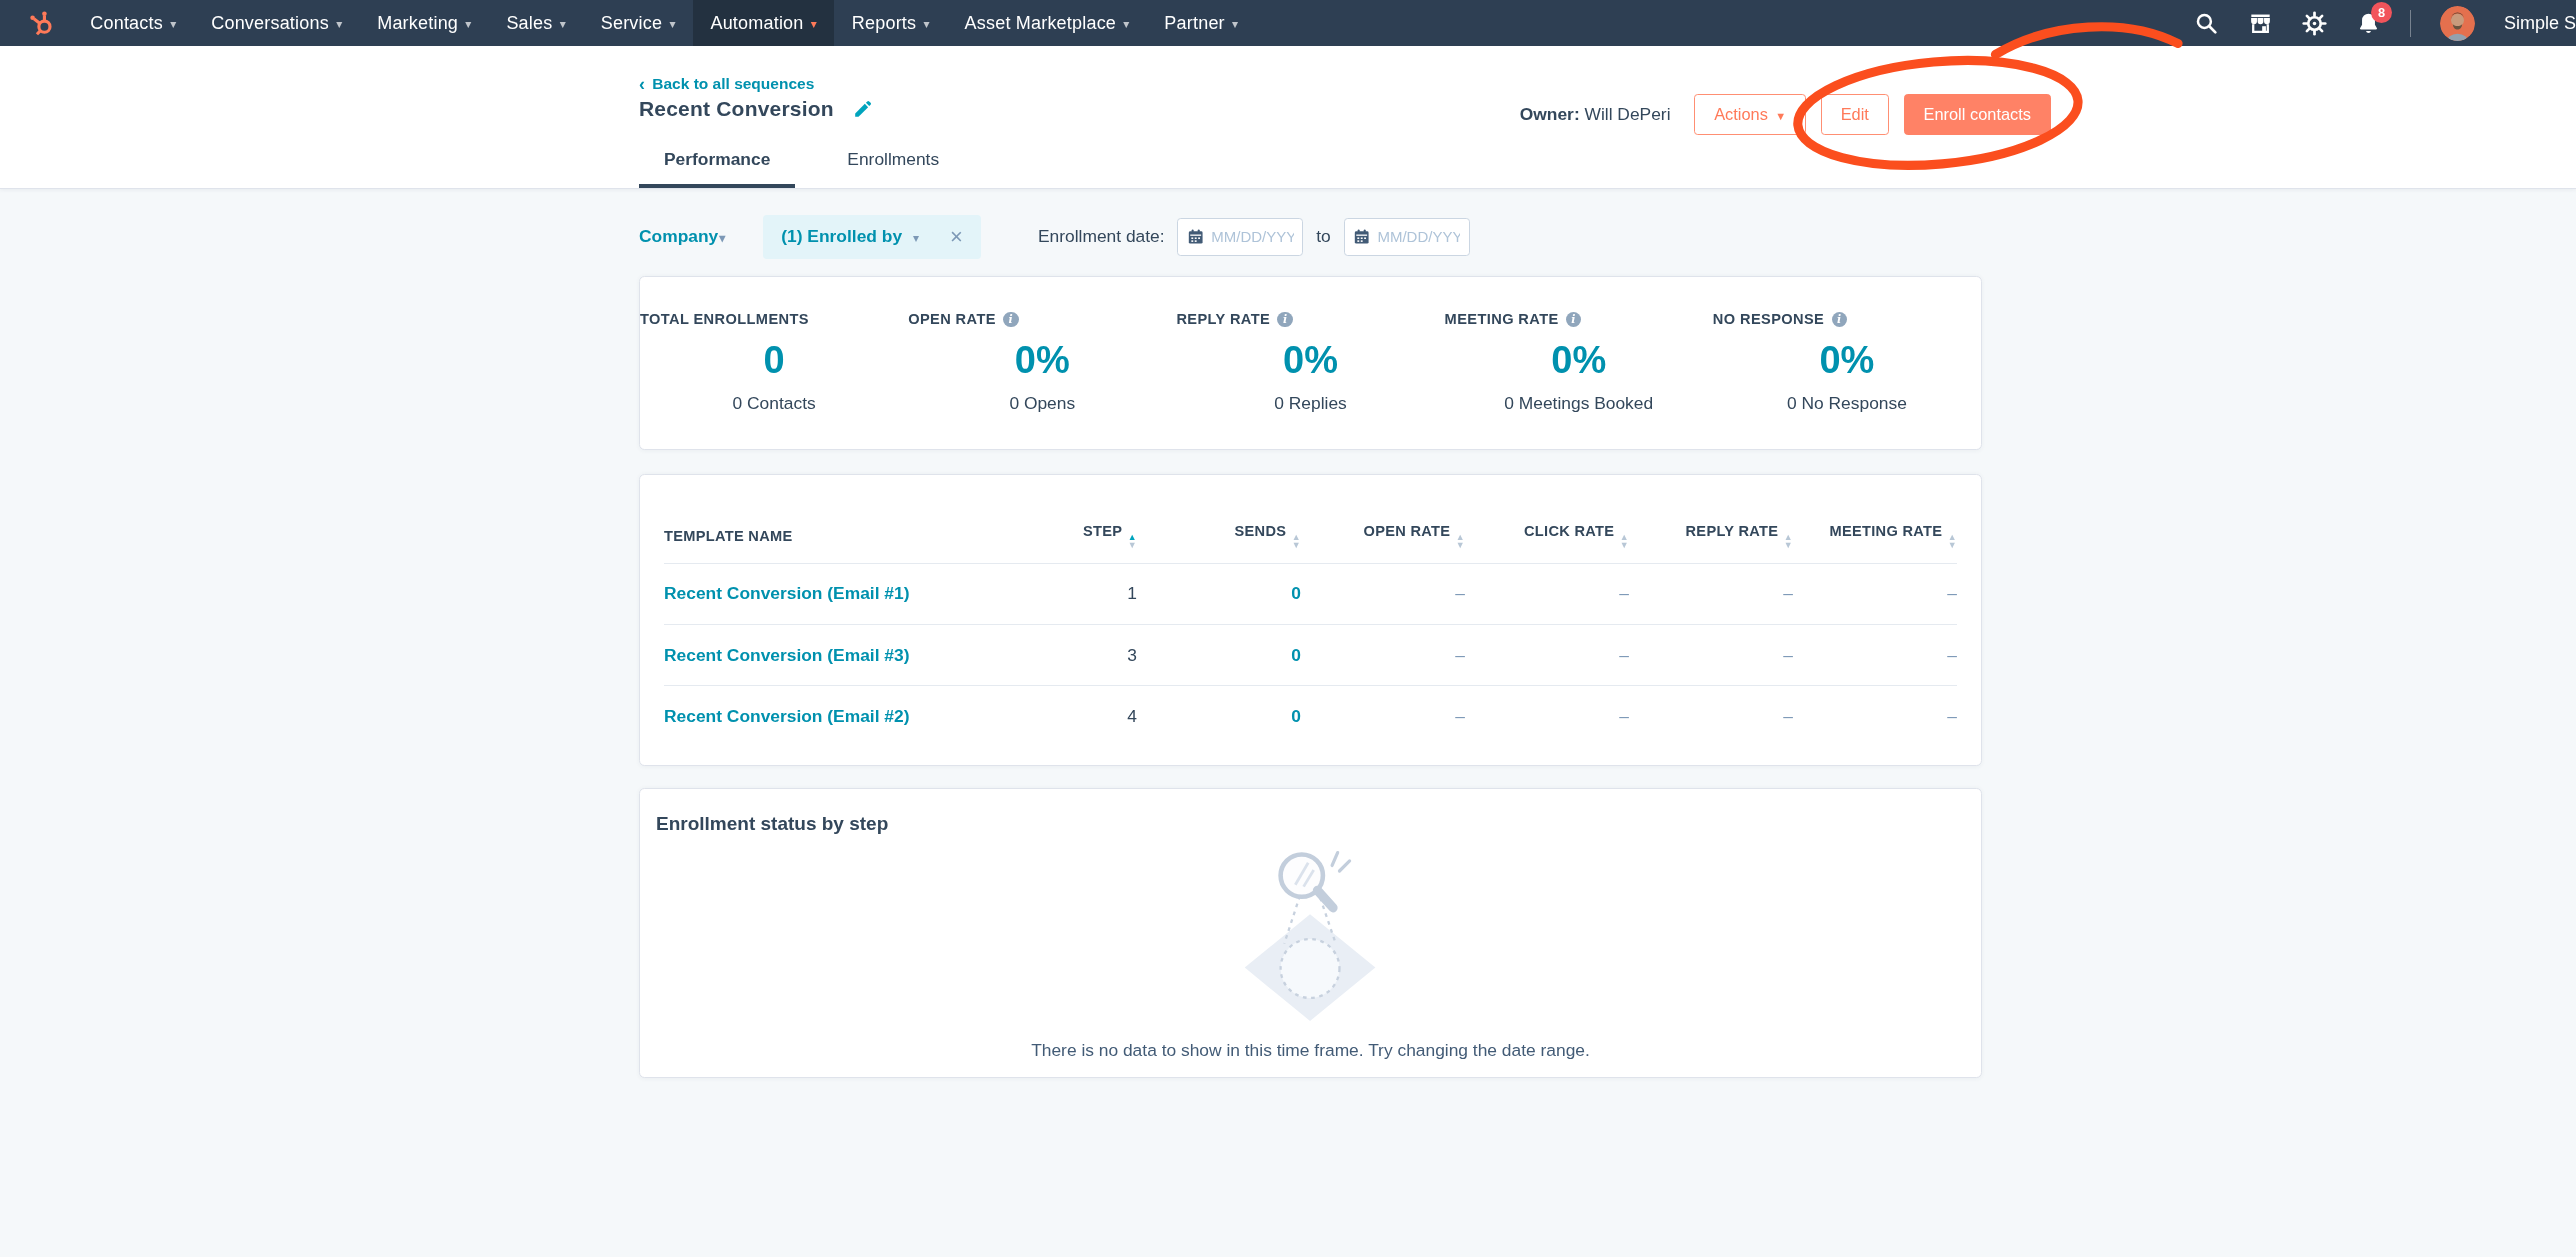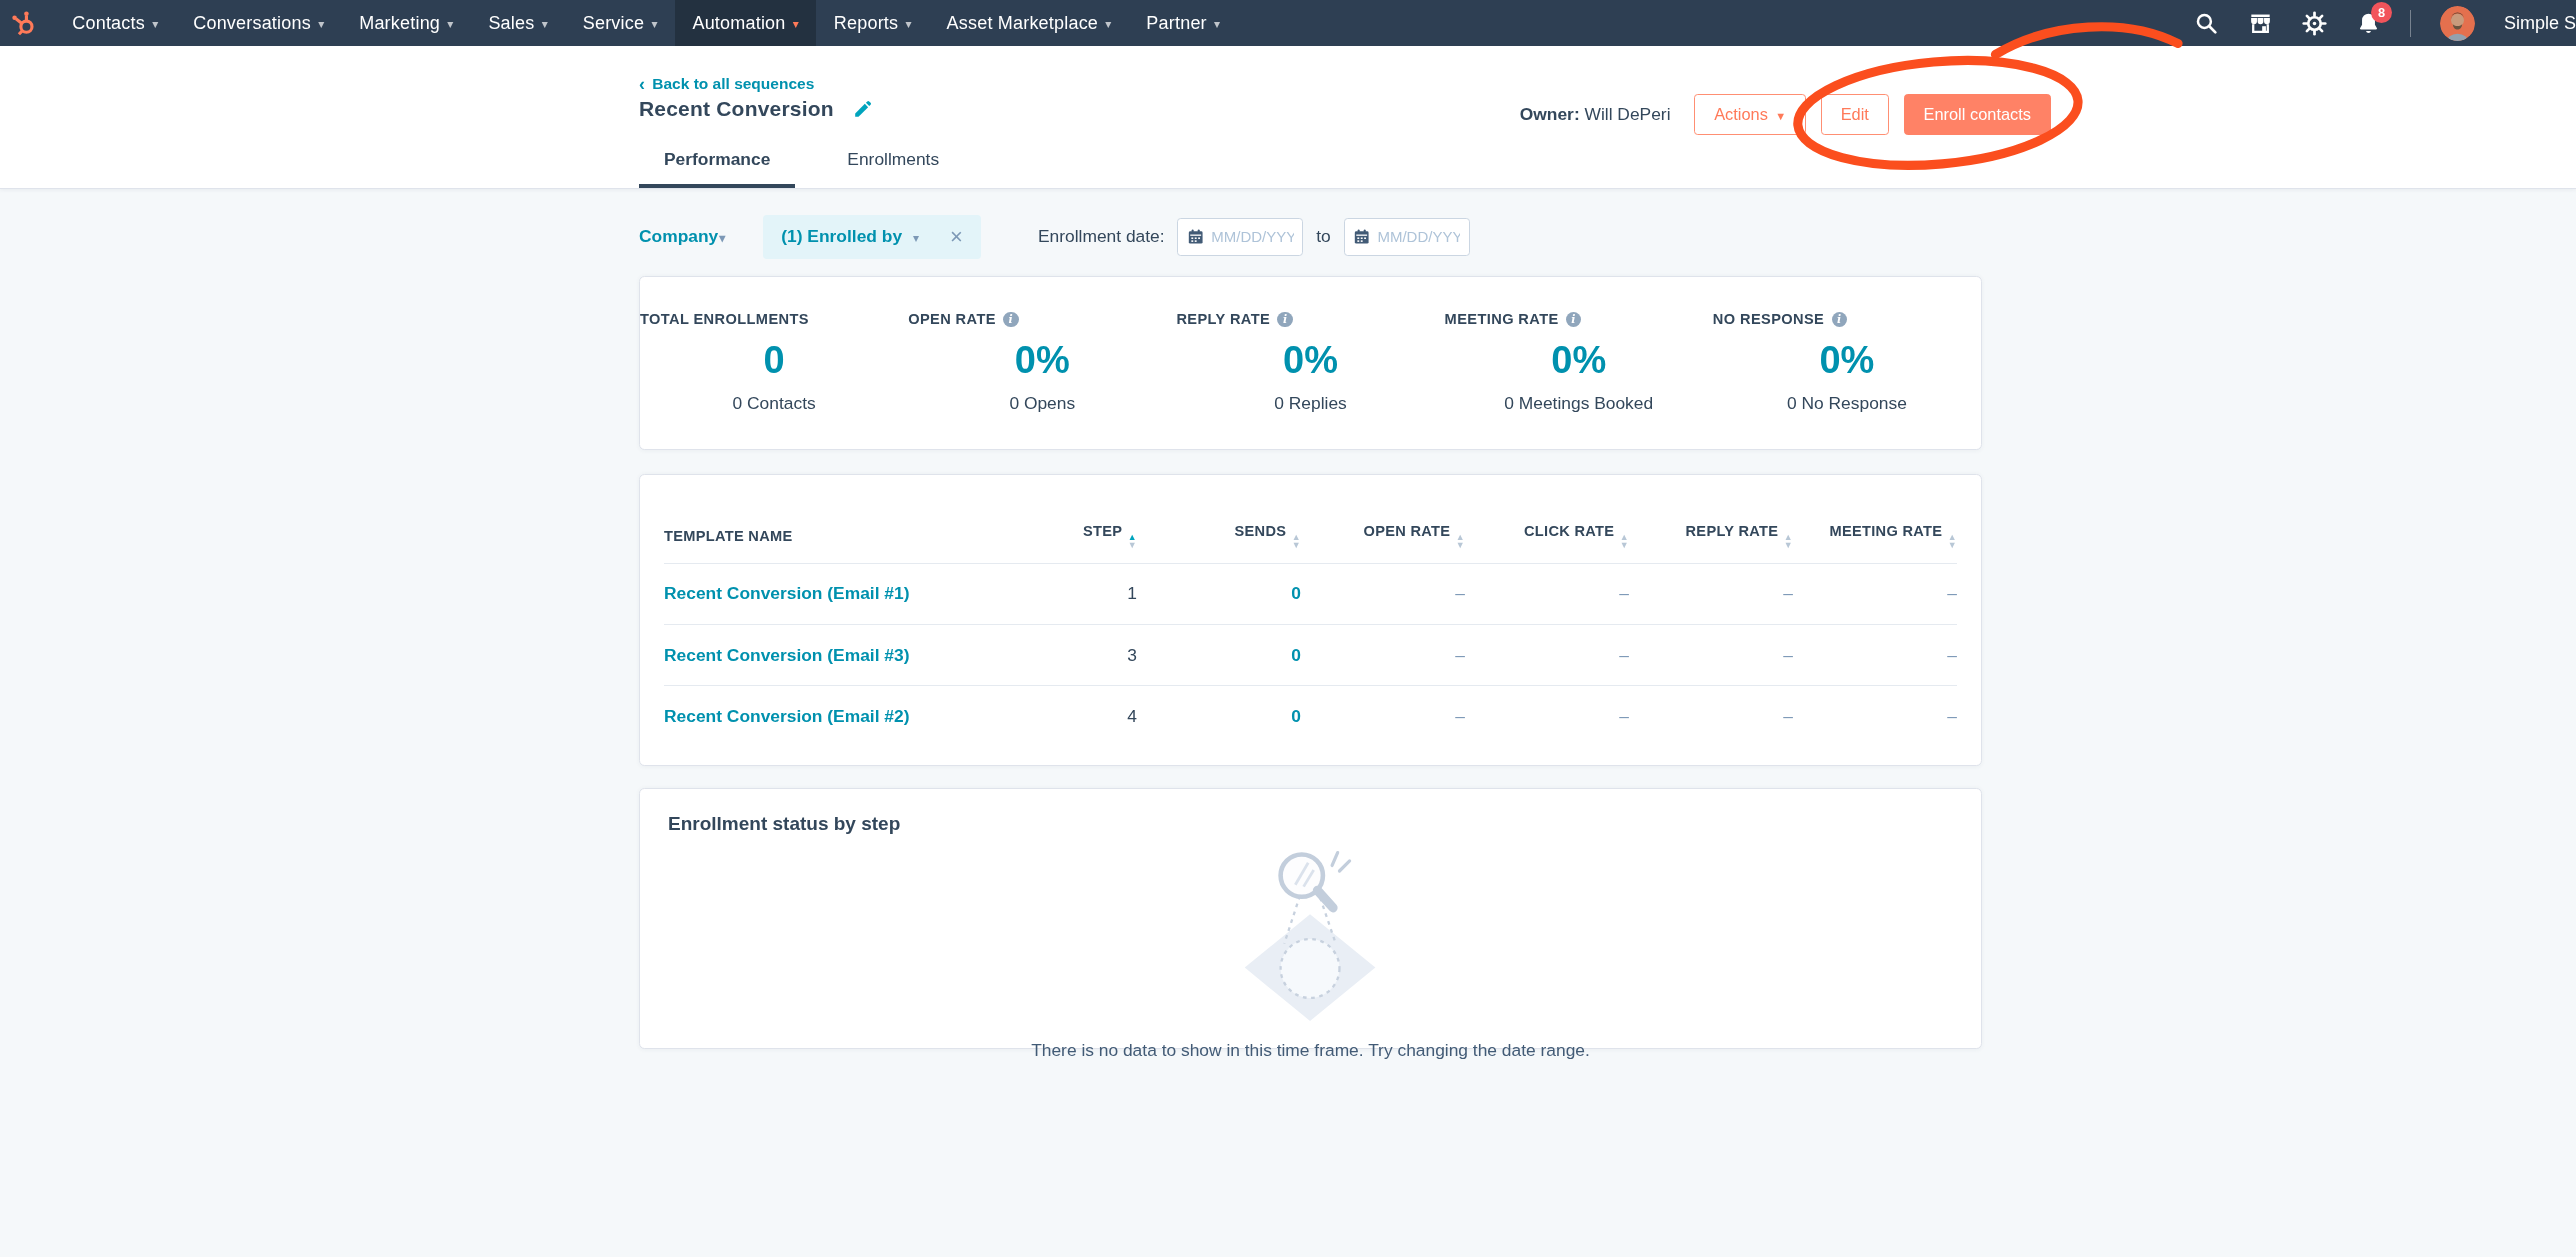--- a/index.html
+++ b/index.html
@@ -5,21 +5,21 @@
   * { margin:0; padding:0; box-sizing:border-box; }
   html,body { background:#f5f8fa; }
   body {
     width:2576px; height:1258px; position:relative; overflow:hidden;
     font-family:"Liberation Sans", sans-serif; color:#33475b;
   }
 
   
   .topnav {
     height:46px; background:#2e3f53; display:flex; align-items:stretch;
-    color:#fff; padding-left:4px; position:relative; z-index:5;
+    color:#fff; padding-left:22px; position:relative; z-index:5;
   }
   .logo { display:flex; align-items:center; padding:0 16.4px 0 5.5px; cursor:pointer; }
   .nav-items { display:flex; align-items:stretch; }
   .nav-item {
     display:flex; align-items:center; gap:7.3px; padding:0 17.4px;
     font-size:18px; font-weight:500; letter-spacing:0.2px; cursor:pointer; white-space:nowrap;
   }
   .nav-item .caret { font-size:12px; color:rgba(255,255,255,.7); margin-top:2.7px; }
   .nav-item.active { background:rgba(0,0,0,.22); }
   .nav-item.active .caret { color:#ff7a59; }
@@ -120,21 +120,21 @@
   table.perf tr:last-child td { border-bottom:none; }
   table.perf td.left { text-align:left; }
   .tmpl-link { color:#0091ae; font-weight:600; cursor:pointer; }
   .sends-link { color:#0091ae; font-weight:600; cursor:pointer; }
   .dash { color:#7c98b6; }
   .sort { display:inline-flex; flex-direction:column; margin-left:5.5px; vertical-align:-3.7px; }
   .sort span { font-size:9px; line-height:8.2px; color:#b8c7d6; }
   .sort span.active { color:#00a4bd; }
 
   
-  .status-card { margin-top:22px; height:261px; padding:24px 28px; }
+  .status-card { margin-top:22px; height:290px; padding:24px 16px; }
   .empty-illustration { width:161px; margin:12.8px auto 0; display:block; }
   .empty-message { text-align:center; font-size:17.4px; color:#425b76; margin-top:12.8px; }
 </style>
 </head>
 <body>
 
 <div class="topnav">
   <div class="logo">
     <svg width="29" height="29" viewBox="0 0 24 24">
       <g stroke="#ff7a59" fill="none" stroke-width="2.6">

